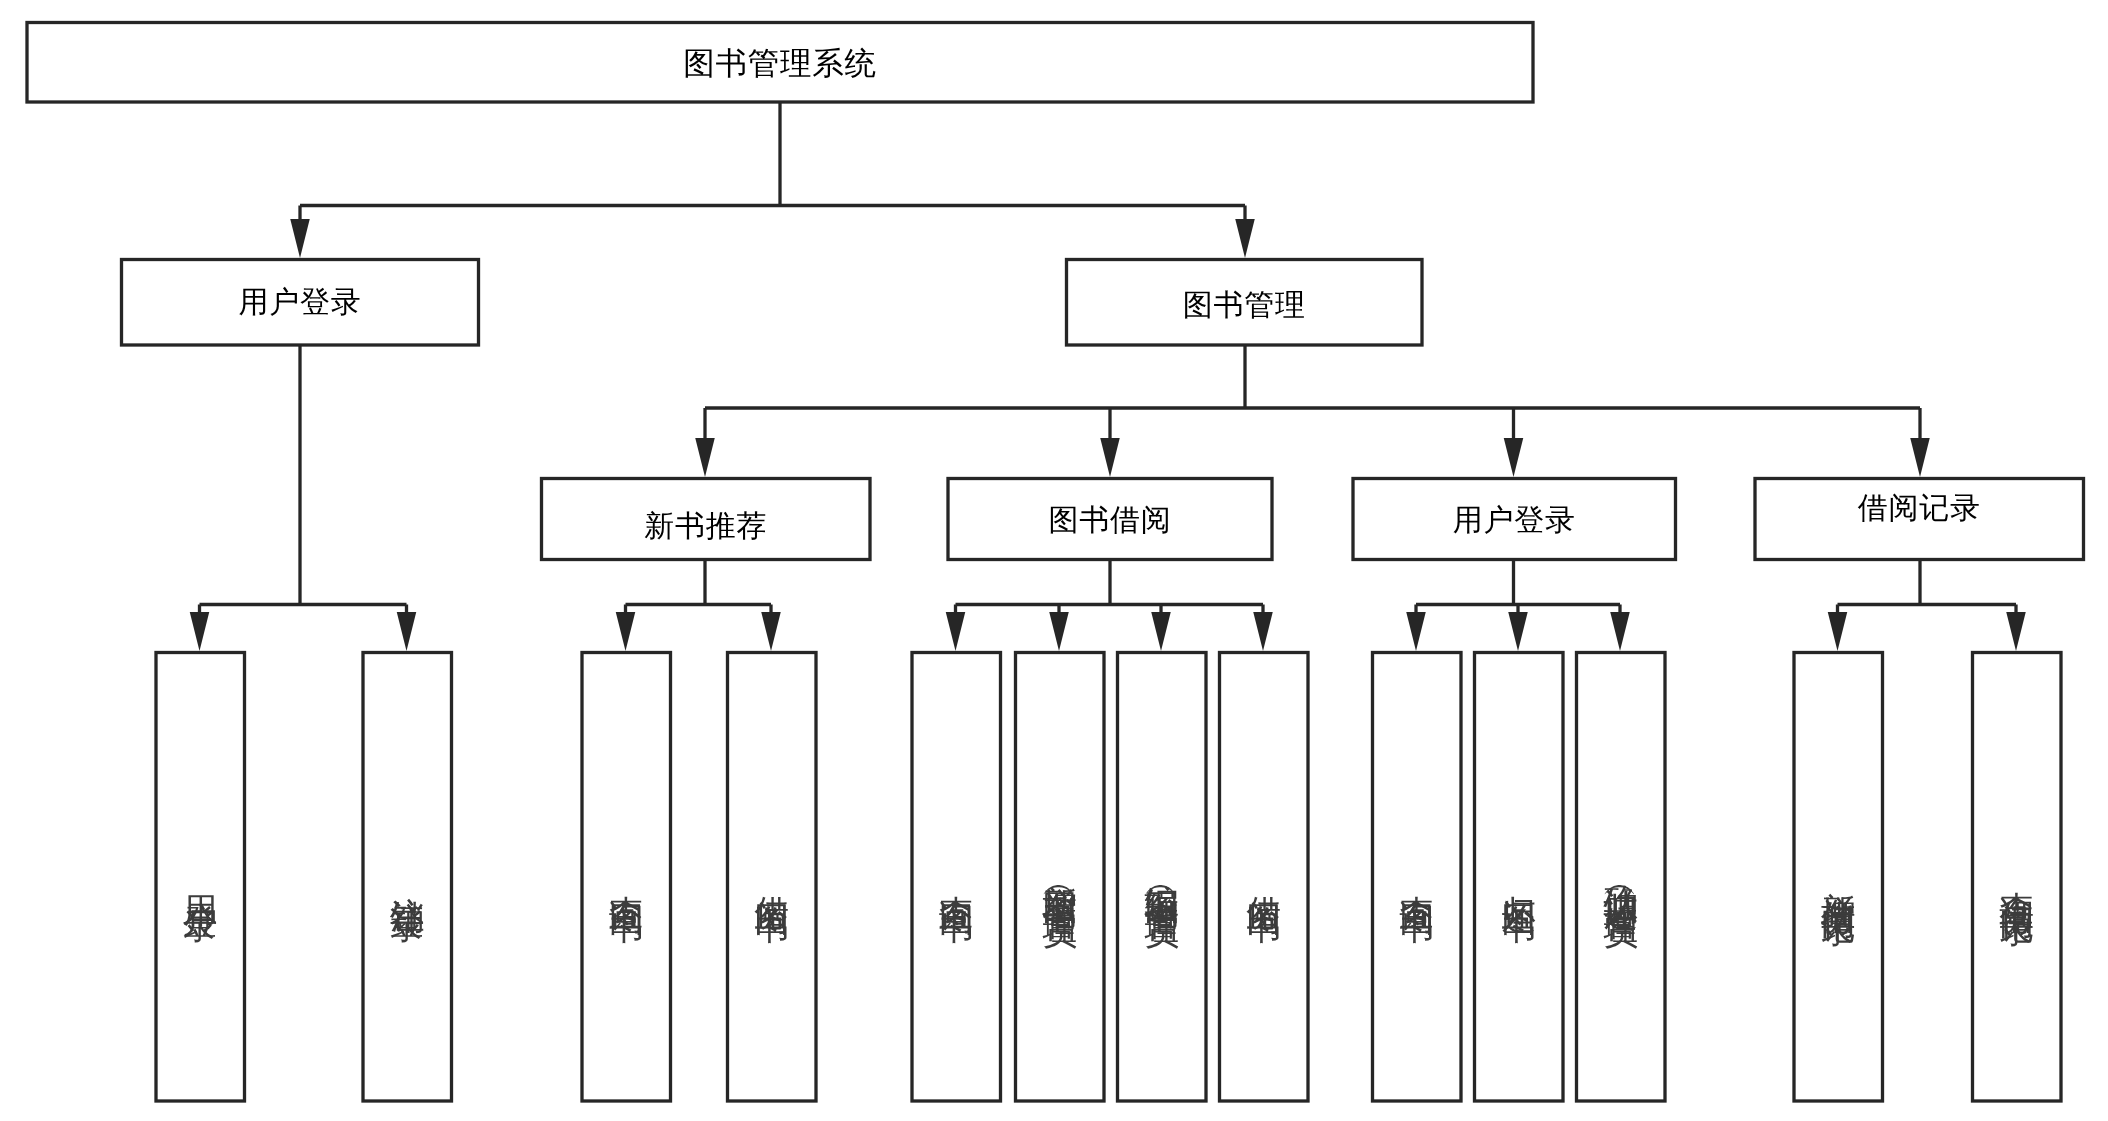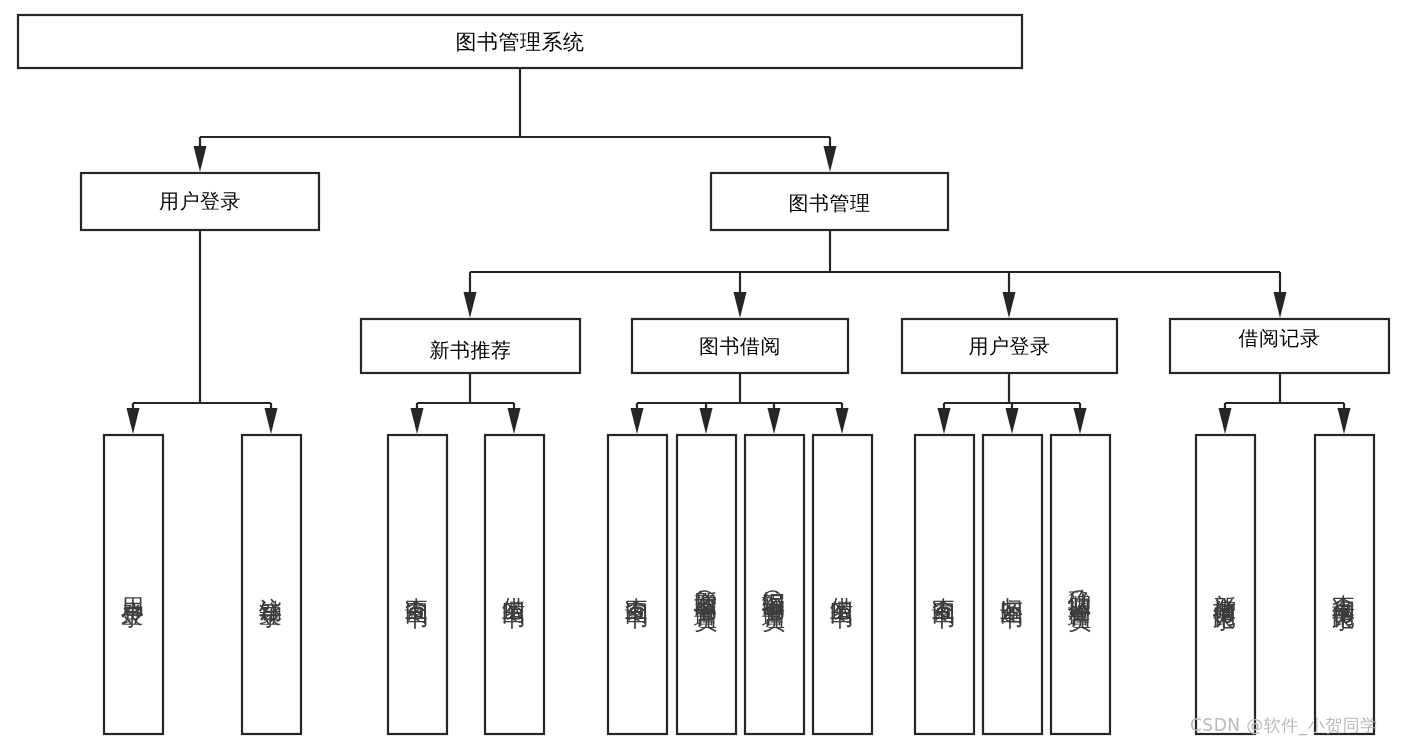--- a/index.html
+++ b/index.html
@@ -172,15 +172,14 @@
       <div class="node-label-v" style="left: 677px; top: 435px; width: 59px; height: 299px; font-size: 23px;">新增图书（管理员）</div>
       <div class="node-label-v" style="left: 745px; top: 435px; width: 59px; height: 299px; font-size: 23px;">编辑图书（管理员）</div>
       <div class="node-label-v" style="left: 813px; top: 435px; width: 59px; height: 299px; font-size: 23px;">借阅图书</div>
       <div class="node-label-v" style="left: 915px; top: 435px; width: 59px; height: 299px; font-size: 23px;">查询图书</div>
       <div class="node-label-v" style="left: 983px; top: 435px; width: 59px; height: 299px; font-size: 23px;">归还图书</div>
       <div class="node-label-v" style="left: 1051px; top: 435px; width: 59px; height: 299px; font-size: 23px;">确认归还（管理员）</div>
       <div class="node-label-v" style="left: 1196px; top: 435px; width: 59px; height: 299px; font-size: 23px;">新增借阅记录</div>
       <div class="node-label-v" style="left: 1315px; top: 435px; width: 59px; height: 299px; font-size: 23px;">查询借阅记录</div>
     </div>
 
-  <div class="watermark" style="left: 1190px; top: 714px;">CSDN @软件_小贺同学</div>
 
 </div>
 
 </body></html>

